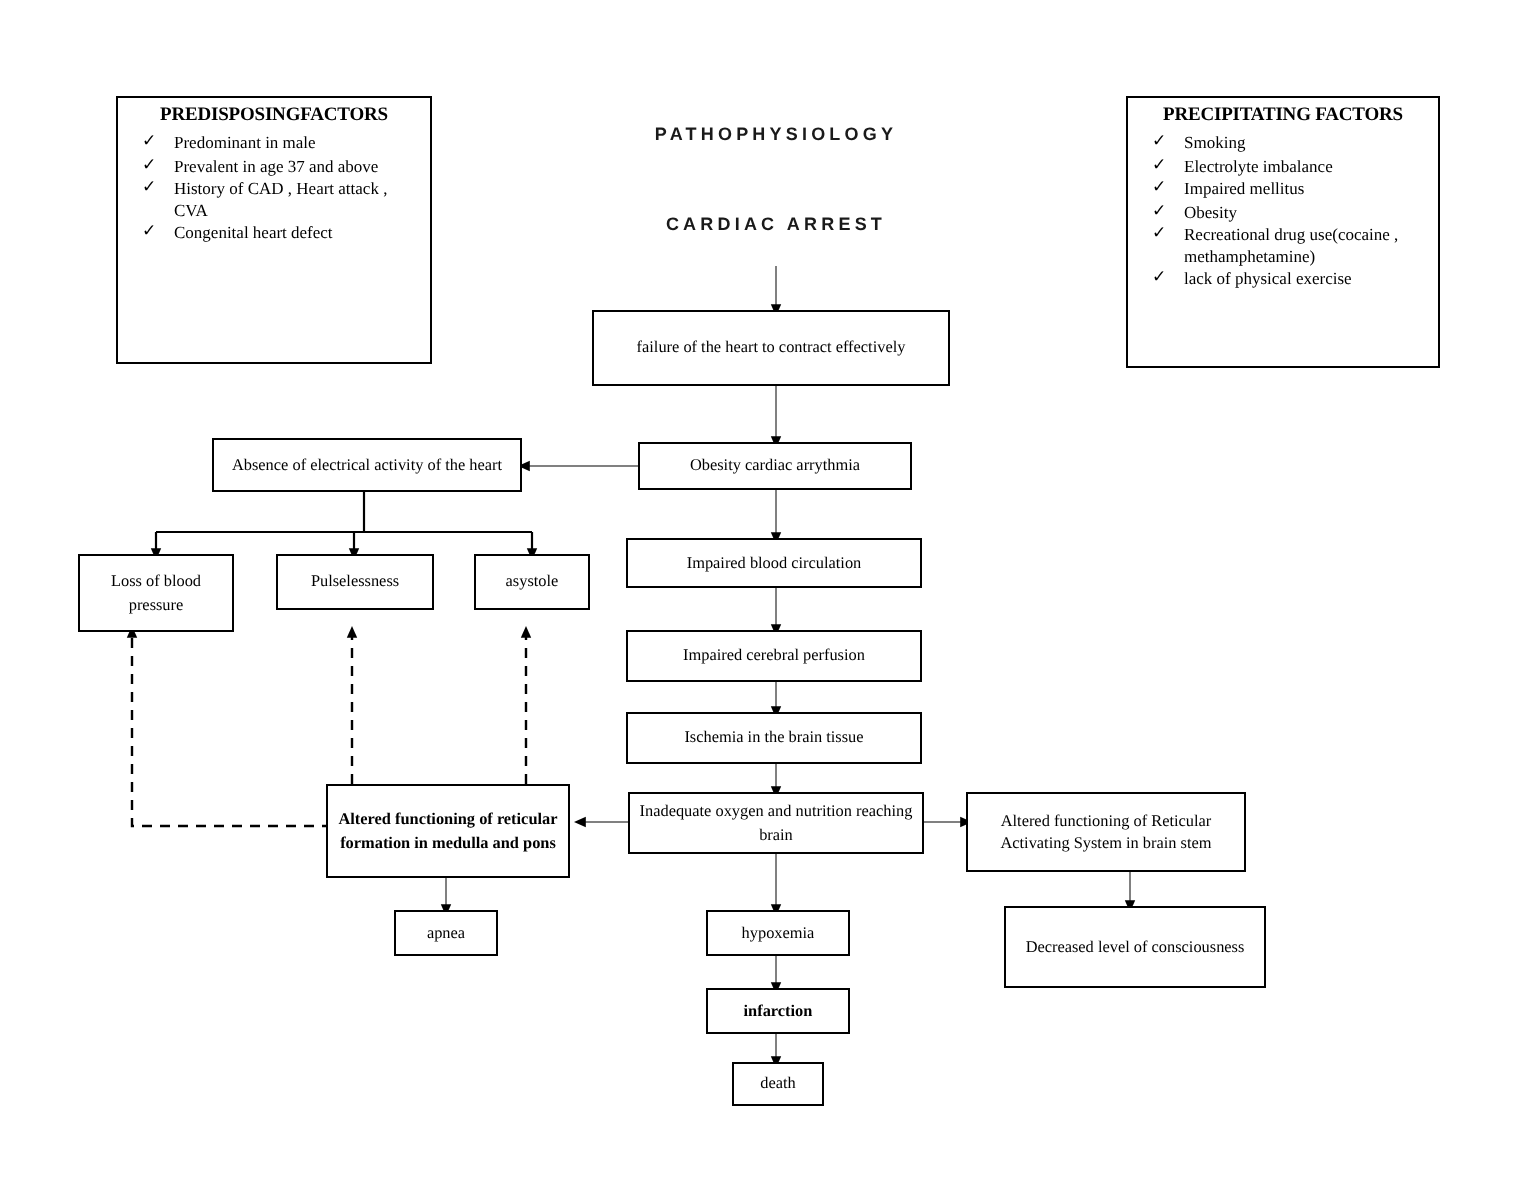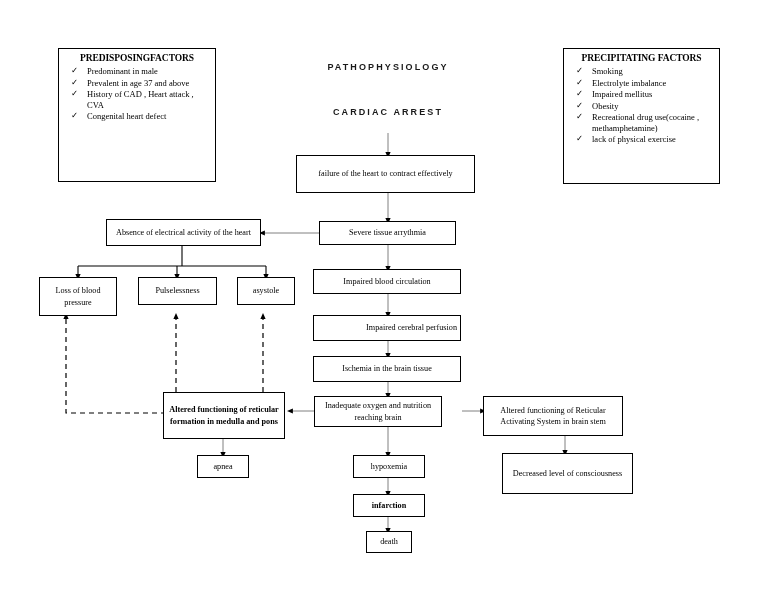--- a/index.html
+++ b/index.html
@@ -172,21 +172,21 @@
       <li><span class="chk">✓</span><span>lack of physical exercise</span></li>
     </ul>
   </div>
 
 
   <div class="node thick" style="left:296px; top:155px; width:179px; height:38px;">
     <span>failure of the heart to contract effectively</span>
   </div>
 
   <div class="node thick" style="left:319px; top:221px; width:137px; height:24px;">
-    <span>Severe tissue arrythmia</span>
+    <span>Obesity cardiac arrythmia</span>
   </div>
 
   <div class="node thick" style="left:94px; top:219px; width:155px; height:27px;margin-left:12px;">
     <span>Absence of electrical activity of the heart</span>
   </div>
 
   <div class="node thick" style="left:39px; top:277px; width:78px; height:39px;">
     <span>Loss of blood pressure</span>
   </div>
 
@@ -195,33 +195,33 @@
   </div>
 
   <div class="node thick" style="left:237px; top:277px; width:58px; height:28px;">
     <span>asystole</span>
   </div>
 
   <div class="node thick" style="left:313px; top:269px; width:148px; height:25px;">
     <span>Impaired blood circulation</span>
   </div>
 
-  <div class="node thick" style="left:313px; top:315px; width:148px; height:26px;justify-content:flex-end;">
+  <div class="node thick" style="left:313px; top:315px; width:148px; height:26px;">
     <span>Impaired cerebral perfusion</span>
   </div>
 
   <div class="node thick" style="left:313px; top:356px; width:148px; height:26px;">
     <span>Ischemia in the brain tissue</span>
   </div>
 
   <div class="node thick" style="left:163px; top:392px; width:122px; height:47px;font-weight:bold;">
     <span>Altered functioning of reticular formation in medulla and pons</span>
   </div>
 
-  <div class="node thick" style="left:314px; top:396px; width:128px; height:31px;">
+  <div class="node thick" style="left:314px; top:396px; width:148px; height:31px;">
     <span>Inadequate oxygen and nutrition reaching brain</span>
   </div>
 
   <div class="node thick" style="left:483px; top:396px; width:140px; height:40px;">
     <span>Altered functioning of Reticular Activating System in brain stem</span>
   </div>
 
   <div class="node thick" style="left:197px; top:455px; width:52px; height:23px;">
     <span>apnea</span>
   </div>

